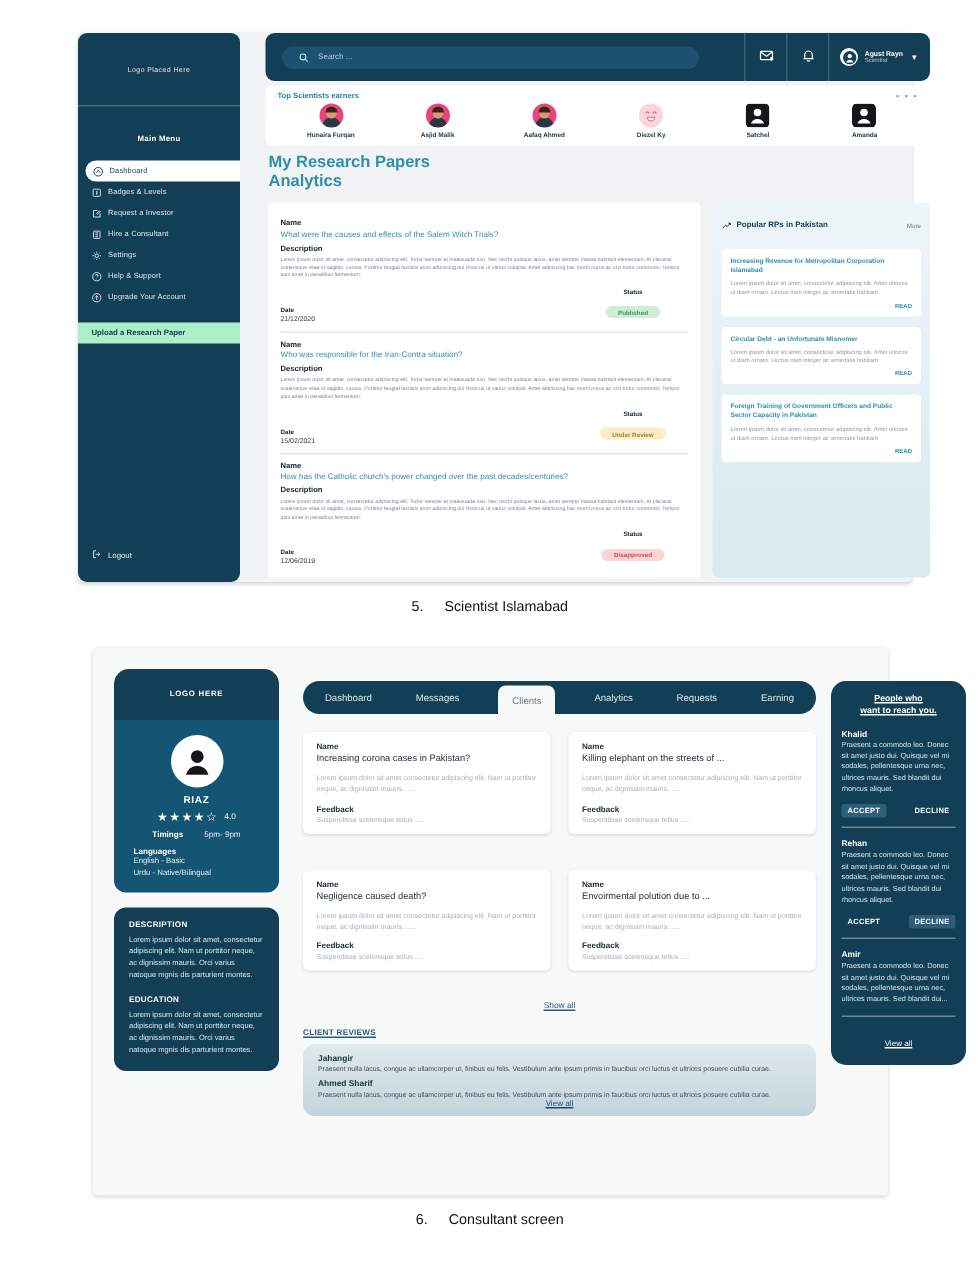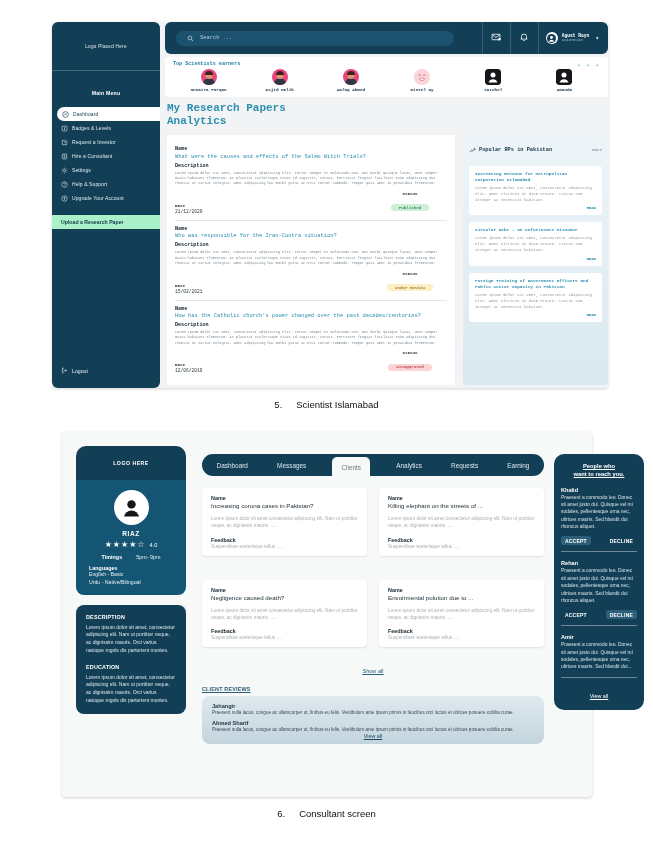--- a/index.html
+++ b/index.html
@@ -29,21 +29,21 @@
   .s1-nav .item.active{background:#ffffff;color:#123f56;margin-left:5px;border-radius:9px 0 0 9px;padding-left:5px;width:103px;box-sizing:border-box;}
   .s1-nav .ico{width:7px;height:7px;flex:0 0 7px;display:flex;align-items:center;justify-content:center;}
   .s1-nav .ico svg{width:7px;height:7px;display:block;}
 
   .s1-upload{margin-top:10px;height:14px;background:#aaf0c8;color:#10374b;
     display:flex;align-items:center;padding-left:9px;font-size:5.2px;font-weight:bold;}
 
   .s1-logout{position:absolute;left:9px;bottom:13px;display:flex;align-items:center;gap:4px;color:#e3edf1;font-size:5.2px;}
   .s1-logout svg{width:7px;height:7px;}
 
-  .s1-main{position:absolute;left:113px;top:0;width:443px;height:366px;font-family:Liberation Mono, monospace;}
+  .s1-main{position:absolute;left:125px;top:0;width:443px;height:366px;}
 
   .s1-topbar{position:absolute;left:0;top:0;width:443px;height:32px;background:#123f56;border-radius:6px;display:flex;align-items:center;}
   .s1-search{margin-left:11px;width:278px;height:15px;border-radius:8px;background:#1d5170;
     display:flex;align-items:center;gap:6px;padding-left:11px;box-sizing:border-box;}
   .s1-search svg{width:7px;height:7px;stroke:#cfe0e9;}
   .s1-search .ph{color:#b8cdd9;font-size:5.4px;}
   .s1-tools{margin-left:auto;display:flex;align-items:center;height:32px;}
   .s1-tool{width:27px;height:32px;display:flex;align-items:center;justify-content:center;border-left:1px solid rgba(255,255,255,.17);}
   .s1-tool svg{width:10px;height:10px;}
   .s1-user{display:flex;align-items:center;gap:4px;height:32px;padding:0 9px 0 7px;border-left:1px solid rgba(255,255,255,.17);}

